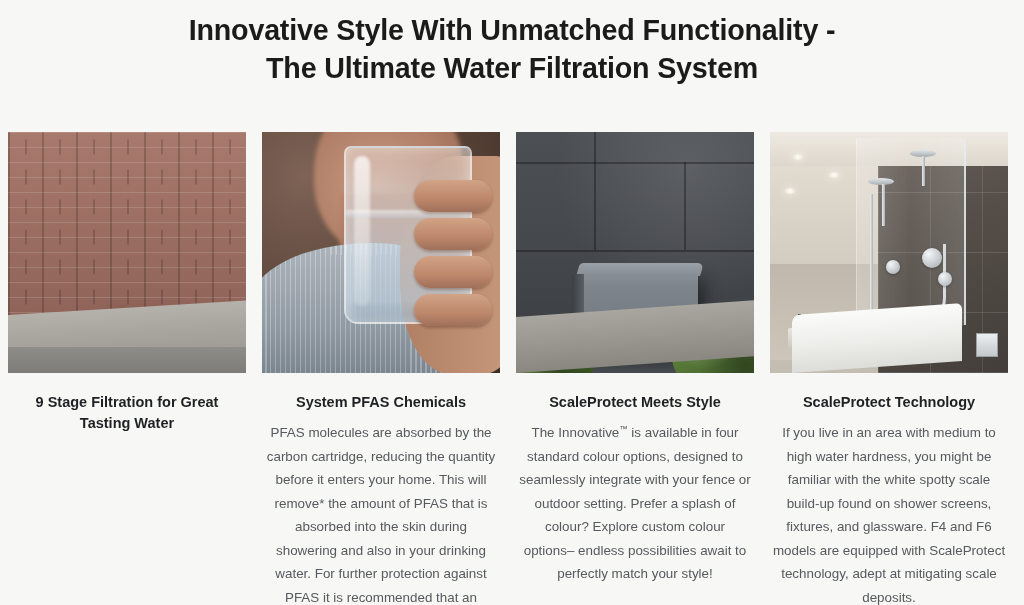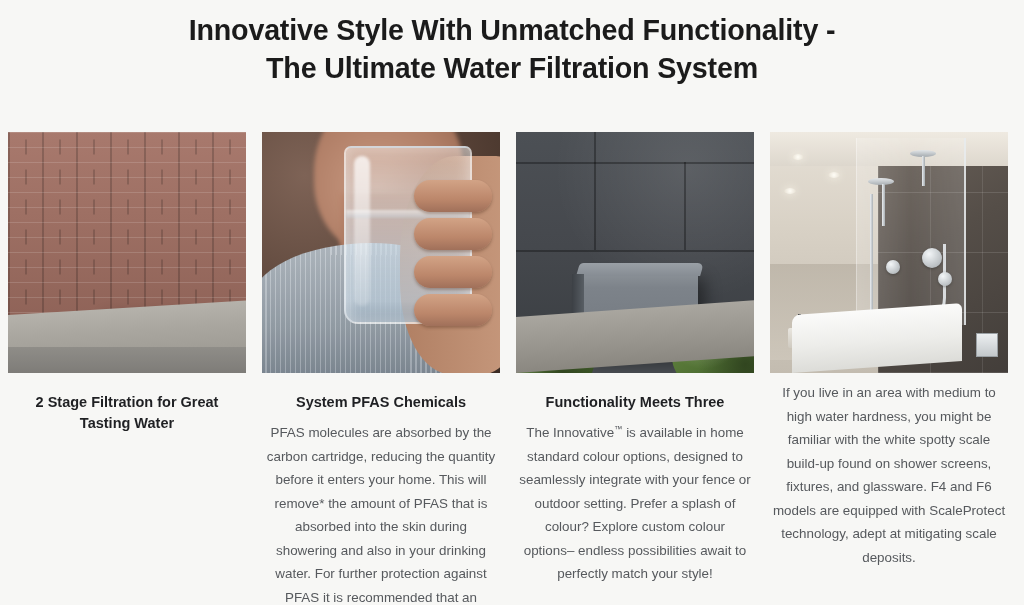--- a/index.html
+++ b/index.html
@@ -370,21 +370,21 @@
           <div class="caps">
             <div class="cap" style="left:6px"></div>
             <div class="cap" style="left:48px"></div>
           </div>
         </div>
         <div class="shrub shrub-l"></div>
         <div class="shrub shrub-r"></div>
         <div class="pavement"></div>
         <div class="pavement2"></div>
       </div>
-      <div class="card-title">2 Stage Filtration for Great Tasting Water</div>
+      <div class="card-title">9 Stage Filtration for Great Tasting Water</div>
     </div>
 
     <div class="column">
       <div class="thumb img-glass">
         <div class="g-bg"></div>
         <div class="g-face"></div>
         <div class="g-neck"></div>
         <div class="g-shirt"></div>
         <div class="g-arm"></div>
         <div class="g-glass"></div>
@@ -411,22 +411,22 @@
         <div class="c-unit">
           <div class="c-unit-top"></div>
           <div class="c-unit-side"></div>
           <div class="c-logo"></div>
           <div class="c-logo2"></div>
         </div>
         <div class="shrub shrub-l" style="left:-26px;top:190px;width:104px;height:78px"></div>
         <div class="shrub shrub-r" style="right:-22px;top:172px;width:104px;height:92px"></div>
         <div class="c-path"></div>
       </div>
-      <div class="card-title">Functionality Meets Three</div>
-      <div class="card-body"><span>The Innovative</span><sup class="tm">™</sup><span> is available in home standard colour options, designed to seamlessly integrate with your fence or outdoor setting. Prefer a splash of colour? Explore custom colour options– endless possibilities await to perfectly match your style!</span></div>
+      <div class="card-title">ScaleProtect Meets Style</div>
+      <div class="card-body"><span>The Innovative</span><sup class="tm">™</sup><span> is available in four standard colour options, designed to seamlessly integrate with your fence or outdoor setting. Prefer a splash of colour? Explore custom colour options– endless possibilities await to perfectly match your style!</span></div>
     </div>
 
     <div class="column">
       <div class="thumb img-bath">
         <div class="b-tile"></div>
         <div class="b-left"></div>
         <div class="b-left-dark"></div>
         <div class="b-ceiling"></div>
         <div class="b-light" style="left:22px;top:22px"></div>
         <div class="b-light" style="left:58px;top:40px"></div>
@@ -439,17 +439,18 @@
         <div class="b-hose"></div>
         <div class="b-valve" style="left:152px;top:116px"></div>
         <div class="b-valve" style="left:116px;top:128px;width:14px;height:14px"></div>
         <div class="b-valve" style="left:168px;top:140px;width:14px;height:14px"></div>
         <div class="b-glass"></div>
         <div class="b-sink"></div>
         <div class="b-tap"></div>
         <div class="b-box"></div>
         <div class="b-tub"></div>
       </div>
+      <div class="card-title">ScaleProtect Technology</div>
       <div class="card-body">If you live in an area with medium to high water hardness, you might be familiar with the white spotty scale build-up found on shower screens, fixtures, and glassware. F4 and F6 models are equipped with ScaleProtect technology, adept at mitigating scale deposits.</div>
     </div>
 
   </div>
 </div>
 
 </body></html>

